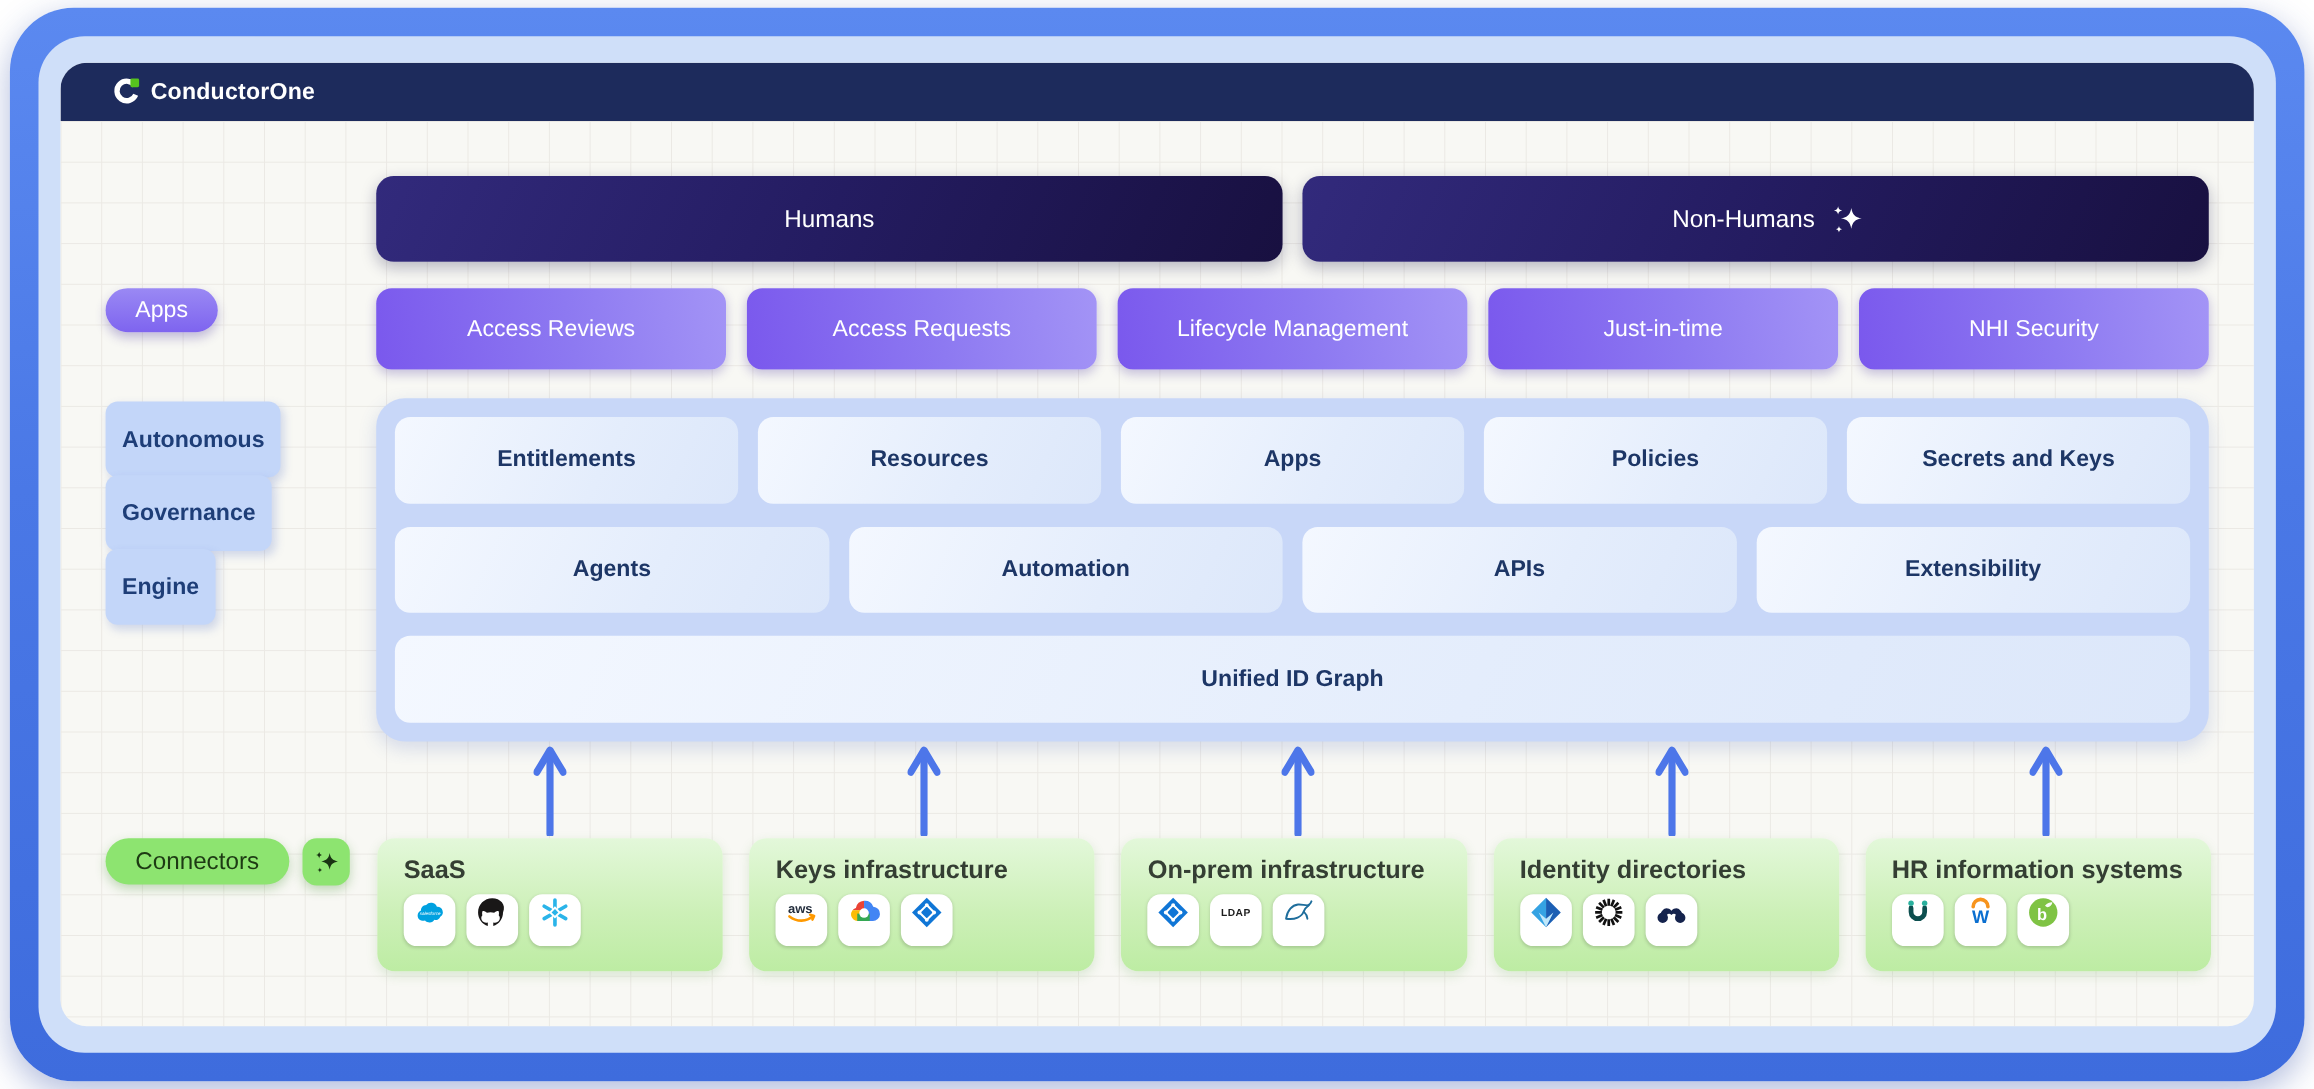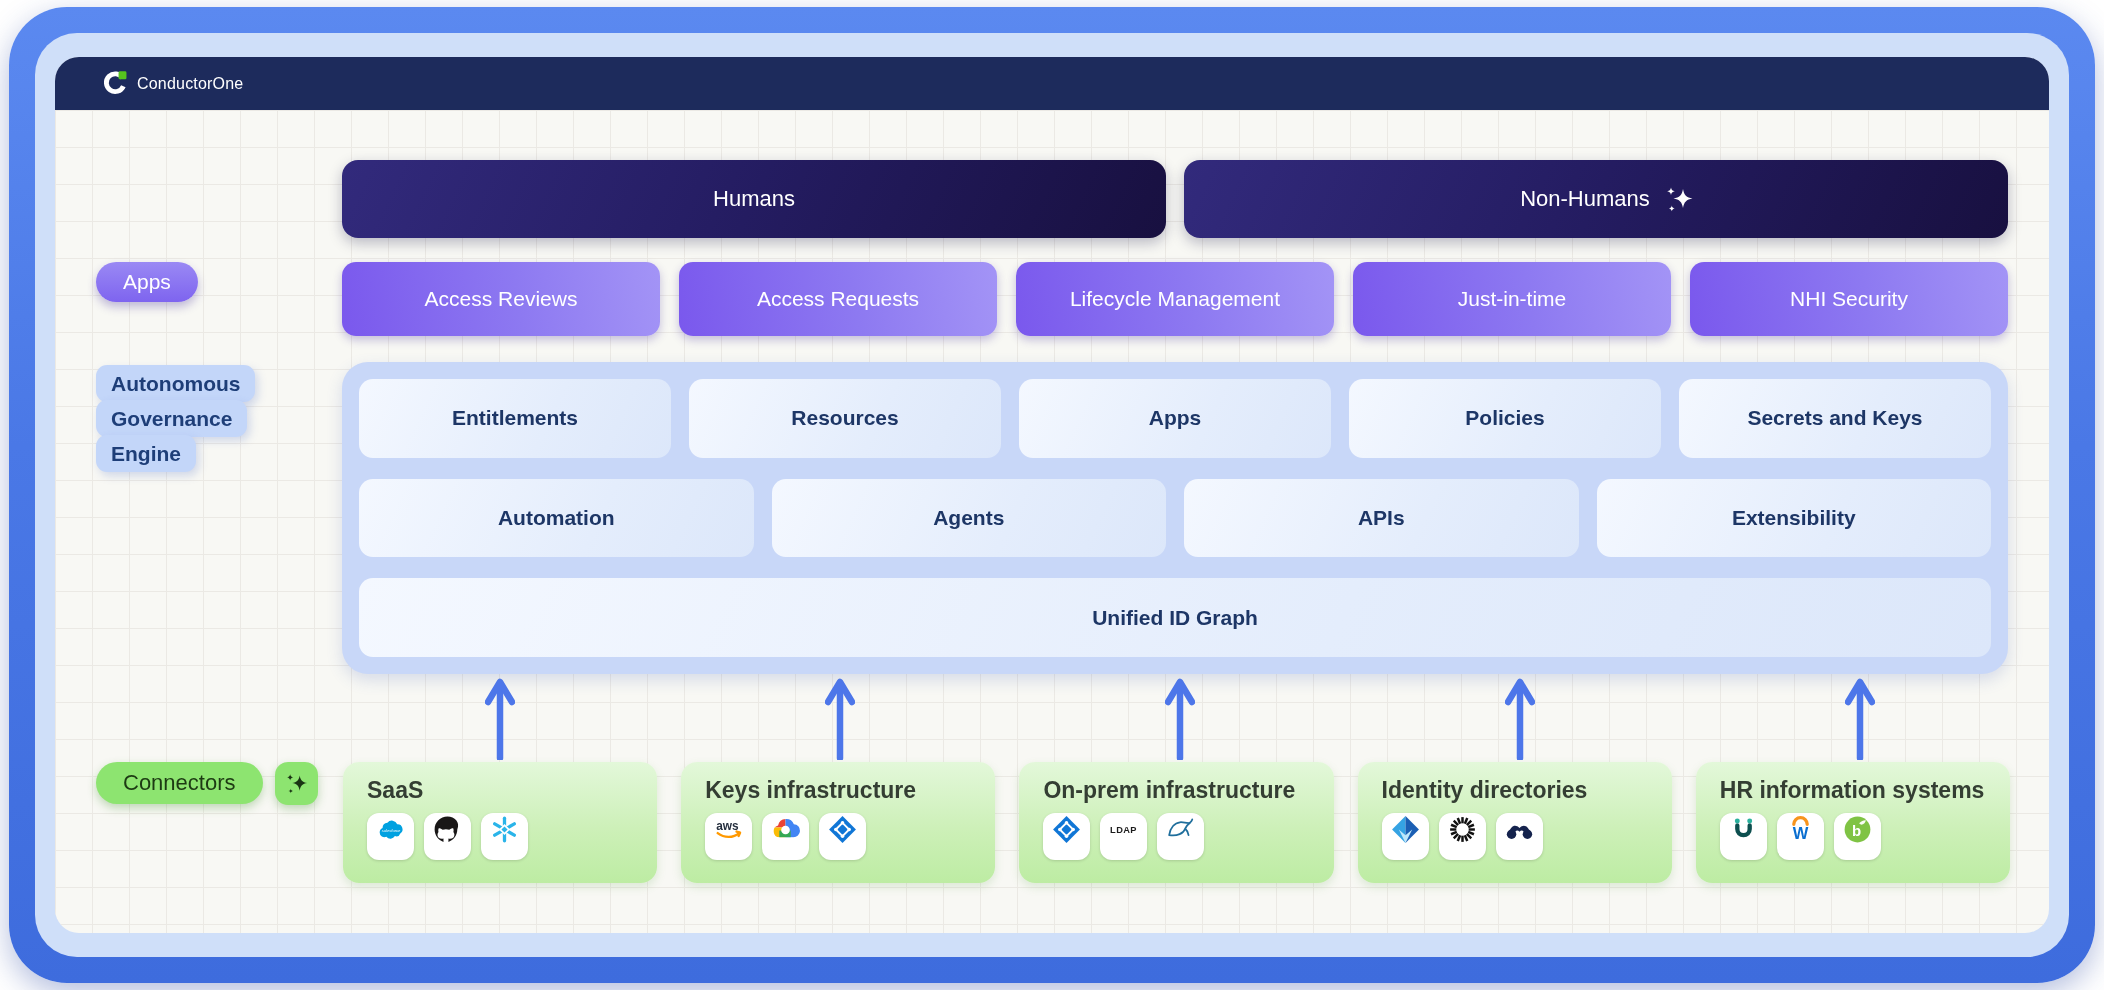--- a/index.html
+++ b/index.html
@@ -13,21 +13,21 @@
   .ring{position:absolute;inset:33px 35px;border-radius:42px;background:#cfdff9;}
   .app{position:absolute;inset:57px 55px;border-radius:24px;background:#f8f8f4;overflow:hidden;}
   .app-body{position:absolute;left:0;right:0;top:53px;bottom:0;
         background-image:linear-gradient(#ebe9e4 1px,transparent 1px),
                          linear-gradient(90deg,#ebe9e4 1px,transparent 1px);
         background-size:37px 37px;}
 
   
   .header{position:absolute;left:0;right:0;top:0;height:53px;background:#1d2b5c;
           display:flex;align-items:center;padding-left:46px;gap:9px;}
-  .brand-text{color:#fff;font-size:16px;font-weight:normal;letter-spacing:.2px;}
+  .brand-text{color:#fff;font-size:21px;font-weight:bold;letter-spacing:.2px;}
 
   
   .banner{position:absolute;top:160px;height:78px;border-radius:16px;
           background:linear-gradient(115deg,#322a7c 0%,#241c61 50%,#181040 100%);
           color:#fff;font-size:22px;display:flex;align-items:center;justify-content:center;gap:12px;
           box-shadow:0 5px 14px rgba(20,20,70,.28);}
   .banner.humans{left:342px;width:824px;}
   .banner.nonhumans{left:1184px;width:824px;padding-left:24px;}
 
   
@@ -37,21 +37,21 @@
           box-shadow:0 5px 10px rgba(60,40,150,.30);}
   .btn-row{position:absolute;left:342px;top:262px;width:1666px;height:74px;display:flex;gap:19px;}
   .pbtn{flex:1;border-radius:14px;display:flex;align-items:center;justify-content:center;
         color:#fff;font-size:21px;cursor:pointer;
         background:linear-gradient(80deg,#7a58ed 0%,#8d79f1 55%,#a394f6 100%);
         box-shadow:0 4px 10px rgba(60,40,150,.28);}
 
   
   .age-label{position:absolute;left:96px;top:367px;}
   .age-label span{display:block;width:max-content;background:#c3d6f9;color:#1e3e78;
-        font-size:21px;font-weight:bold;line-height:27px;padding:5px 15px;border-radius:11px;
+        font-size:21px;font-weight:bold;line-height:27px;padding:21px 15px;border-radius:11px;
         margin-top:-2px;box-shadow:3px 4px 8px rgba(90,120,200,.25);}
 
   
   .engine{position:absolute;left:342px;top:362px;width:1666px;height:312px;border-radius:26px;
         background:#c8d7f8;padding:17px;display:flex;flex-direction:column;gap:21px;
         box-shadow:0 6px 16px rgba(60,90,180,.18);}
   .engine-row{display:flex;gap:18px;flex:1;}
   .ecell{flex:1;border-radius:14px;display:flex;align-items:center;justify-content:center;
         background:linear-gradient(115deg,#f4f8ff 0%,#e4edfc 60%,#dce7fa 100%);
         color:#1d3666;font-size:21px;font-weight:bold;}
@@ -149,24 +149,24 @@
         </div>
       <div class="ecell">
           <span>Policies</span>
         </div>
       <div class="ecell">
           <span>Secrets and Keys</span>
         </div>
     </div>
     <div class="engine-row">
       <div class="ecell">
+          <span>Agents</span>
+        </div>
+      <div class="ecell">
           <span>Automation</span>
-        </div>
-      <div class="ecell">
-          <span>Agents</span>
         </div>
       <div class="ecell">
           <span>APIs</span>
         </div>
       <div class="ecell">
           <span>Extensibility</span>
         </div>
     </div>
     <div class="engine-row">
       <div class="ecell">

